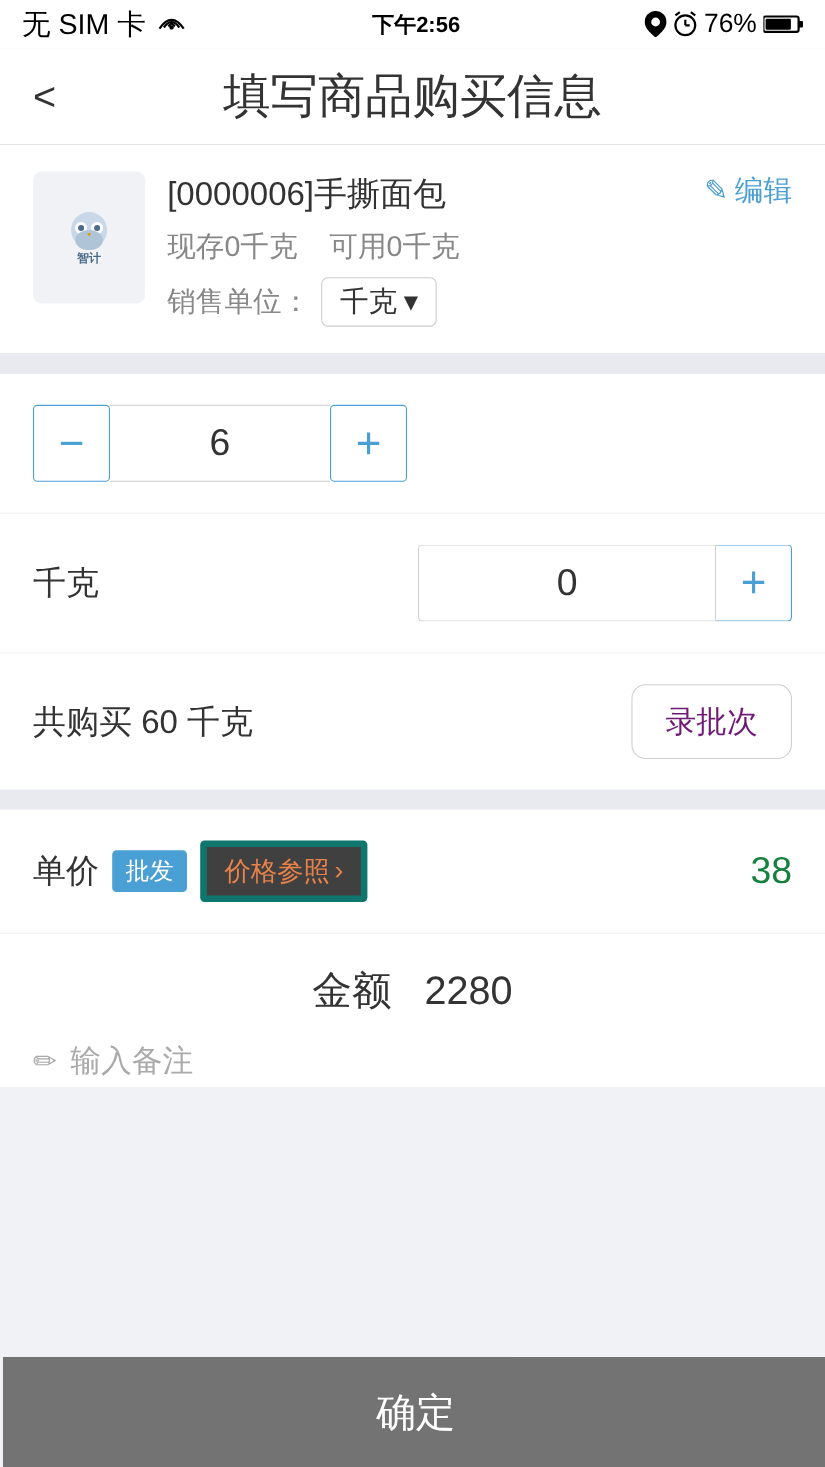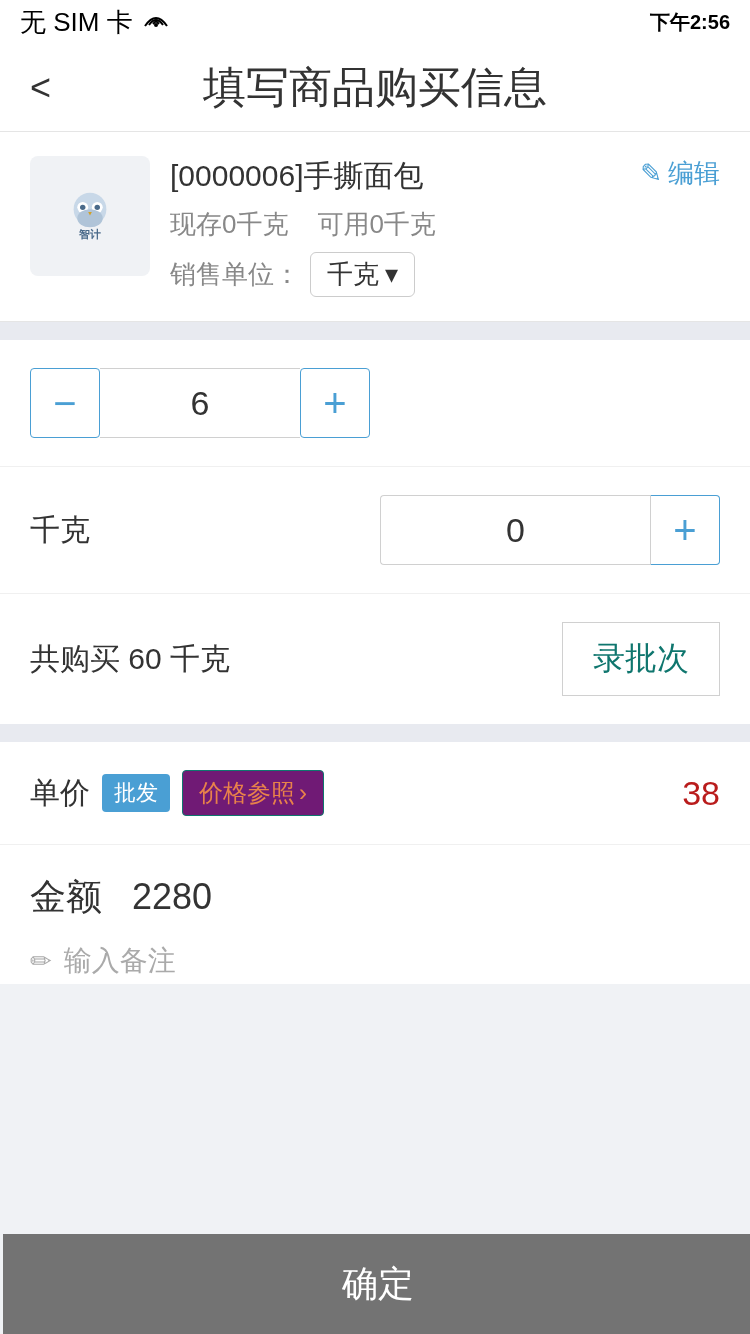--- a/index.html
+++ b/index.html
@@ -57,21 +57,21 @@
     
     .product-card {
       background: #fff;
       padding: 24px 30px;
       display: flex;
       align-items: flex-start;
       gap: 20px;
       border-bottom: 1px solid #e5e5e5;
     }
     .product-image {
-      width: 120px;
+      width: 102px;
       height: 120px;
       background: #f0f2f5;
       border-radius: 8px;
       display: flex;
       align-items: center;
       justify-content: center;
       flex-shrink: 0;
     }
     .product-image svg { width: 70px; height: 50px; }
     .product-info { flex: 1; }
@@ -194,24 +194,24 @@
       align-items: center;
       justify-content: space-between;
       gap: 44px;
     }
     .total-text {
       font-size: 30px;
       color: #333;
     }
     .batch-btn {
       border: 1px solid #d0d0d0;
-      border-radius: 0;
+      border-radius: 13px;
       padding: 14px 30px;
-      font-size: 32px;
-      color: #0f766e;
+      font-size: 28px;
+      color: #701a75;
       background: #fff;
       cursor: pointer;
     }
 
     
     .price-section {
       background: #fff;
       padding: 28px 30px;
       display: flex;
       align-items: center;
@@ -227,41 +227,42 @@
       gap: 12px;
     }
     .price-tag {
       background: #4a9fd4;
       color: #fff;
       border-radius: 4px;
       padding: 4px 12px;
       font-size: 22px;
     }
     .price-ref-btn {
-      border: 1px solid #0f766e;
+      border: 6px solid #0f766e;
       border-radius: 4px;
       padding: 6px 16px;
       font-size: 24px;
       color: #e8824a;
-      background: #701a75;
+      background: #404040;
       display: flex;
       align-items: center;
       gap: 4px;
       cursor: pointer;
     }
     .price-value {
       font-size: 34px;
-      color: #b91c1c;
+      color: #15803d;
       font-weight: 500;
     }
 
     
     .amount-section {
       background: #fff;
       padding: 28px 30px 4px;
+      text-align: center;
     }
     .amount-row {
       font-size: 36px;
       color: #333;
       font-weight: 500;
       margin-bottom: 20px;
     }
     .note-row {
       display: flex;
       align-items: center;
@@ -306,20 +307,39 @@
     <span>无 SIM 卡</span>
     <svg width="30" height="22" viewBox="0 0 30 22">
       <path d="M15 18 Q15 18 15 18" fill="#000"></path>
       <path d="M15 16 m-3 3 l3-3 l3 3" stroke="#000" stroke-width="2" fill="none"></path>
       <path d="M15 16 m-7 4 q7-10 14 0" stroke="#000" stroke-width="2" fill="none"></path>
       <path d="M15 16 m-11 5 q11-16 22 0" stroke="#000" stroke-width="2" fill="none"></path>
       <circle cx="15" cy="20" r="2" fill="#000"></circle>
     </svg>
   </div>
   <div class="status-center">下午2:56</div>
+  <div class="status-right">
+    <svg width="20" height="24" viewBox="0 0 20 24">
+      <path d="M10 0 C4.5 0 0 4.5 0 10 C0 17 10 24 10 24 C10 24 20 17 20 10 C20 4.5 15.5 0 10 0Z" fill="#000"></path>
+      <circle cx="10" cy="10" r="4" fill="#fff"></circle>
+    </svg>
+    <svg width="22" height="24" viewBox="0 0 22 24">
+      <circle cx="11" cy="13" r="9" stroke="#000" stroke-width="2" fill="none"></circle>
+      <line x1="11" y1="8" x2="11" y2="13" stroke="#000" stroke-width="2"></line>
+      <line x1="11" y1="13" x2="15" y2="13" stroke="#000" stroke-width="2"></line>
+      <line x1="2" y1="4" x2="6" y2="1" stroke="#000" stroke-width="2"></line>
+      <line x1="20" y1="4" x2="16" y2="1" stroke="#000" stroke-width="2"></line>
+    </svg>
+    <span>76%</span>
+    <svg width="36" height="18" viewBox="0 0 36 18">
+      <rect x="0" y="2" width="32" height="14" rx="2" stroke="#000" stroke-width="2" fill="none"></rect>
+      <rect x="32" y="6" width="4" height="6" fill="#000" rx="1"></rect>
+      <rect x="2" y="4" width="23" height="10" fill="#000" rx="1"></rect>
+    </svg>
+  </div>
 </div>
 
 <div class="header">
   <span class="header-back">&lt;</span>
   <span class="header-title">填写商品购买信息</span>
 </div>
 
 <div class="main-content">
 
   <div class="product-card-wrap">

